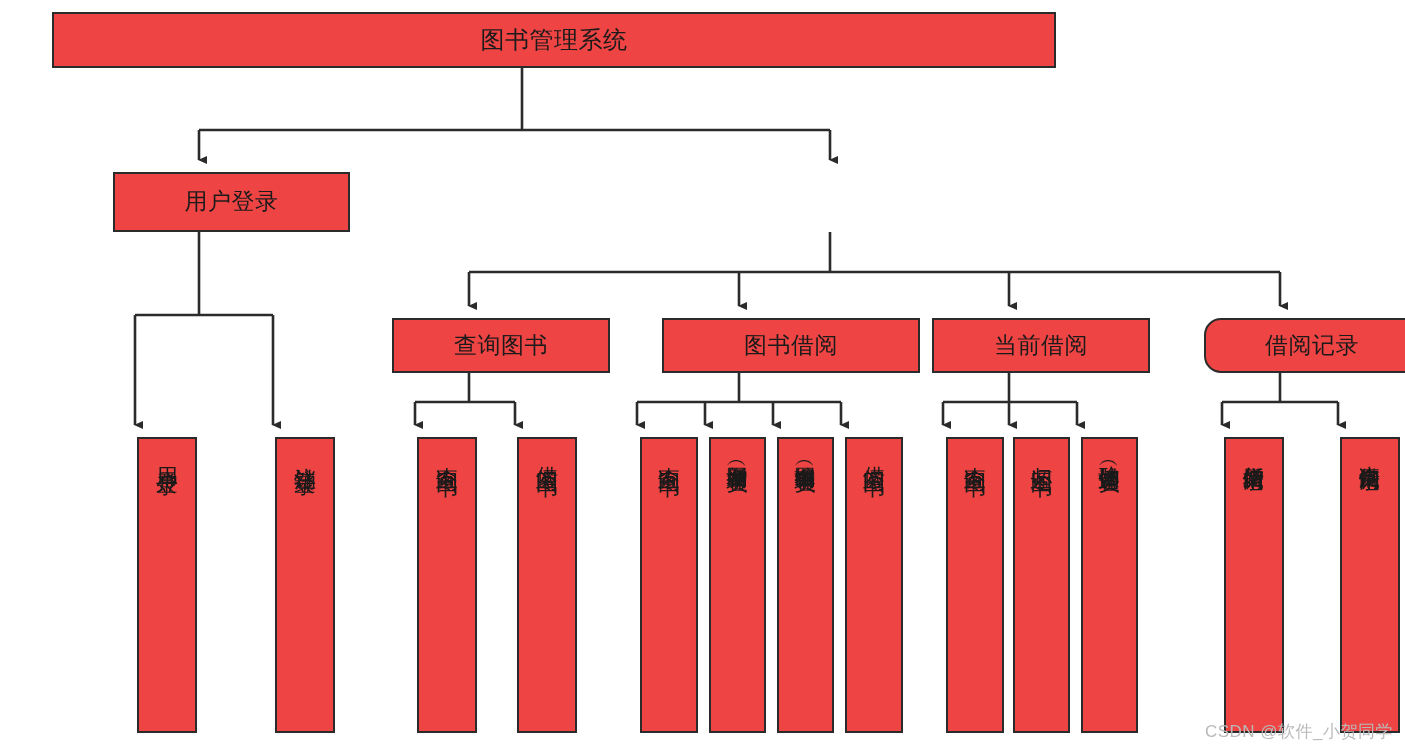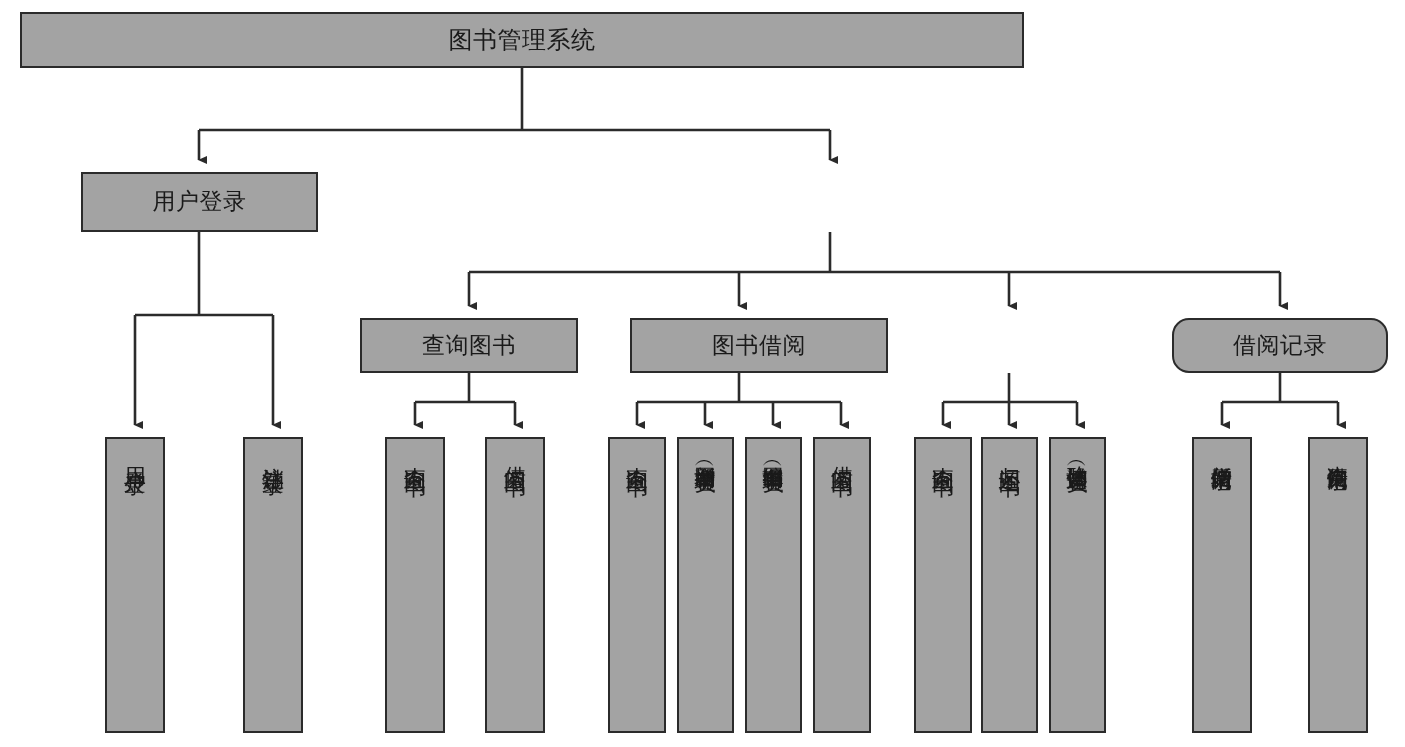--- a/index.html
+++ b/index.html
@@ -15,26 +15,27 @@
     overflow: hidden;
   }
   #diagram-root {
     position: relative;
     width: 1405px;
     height: 747px;
   }
   .node {
     position: absolute;
     box-sizing: border-box;
-    background: #a3a3a3;
+    background: #ef4444;
     border: 2px solid #2b2b2b;
     display: flex;
     align-items: center;
     justify-content: center;
     color: #1a1a1a;
+    margin-left: 32px;
   }
   .node .node-label {
     display: block;
     text-align: center;
     line-height: 1.18;
     white-space: nowrap;
   }
   
   .node.horiz .node-label {
     font-size: 23px;
@@ -146,20 +147,23 @@
 
 
   <div class="node horiz level-3" style="left:360px; top:318px; width:218px; height:55px;">
     <span class="node-label">查询图书</span>
   </div>
 
   <div class="node horiz level-3" style="left:630px; top:318px; width:258px; height:55px;">
     <span class="node-label">图书借阅</span>
   </div>
 
+  <div class="node horiz level-3" style="left:900px; top:318px; width:218px; height:55px;">
+    <span class="node-label">当前借阅</span>
+  </div>
 
   <div class="node horiz level-3" style="left:1172px; top:318px; width:216px; height:55px;border-radius:17px;">
     <span class="node-label">借阅记录</span>
   </div>
 
   <div class="node vert" style="left:105px; top:437px; width:60px; height:296px;">
     <span class="node-label">用户登录</span>
   </div>
 
   <div class="node vert" style="left:243px; top:437px; width:60px; height:296px;">
@@ -203,14 +207,15 @@
   </div>
 
   <div class="node vert tall" style="left:1192px; top:437px; width:60px; height:296px;">
     <span class="node-label">新增借阅记录</span>
   </div>
 
   <div class="node vert tall" style="left:1308px; top:437px; width:60px; height:296px;">
     <span class="node-label">查询借阅记录</span>
   </div>
 
+  <div id="watermark">CSDN @软件_小贺同学</div>
 
 </div>
 
 </body></html>

